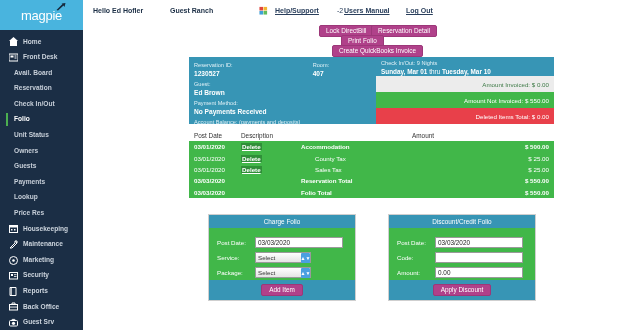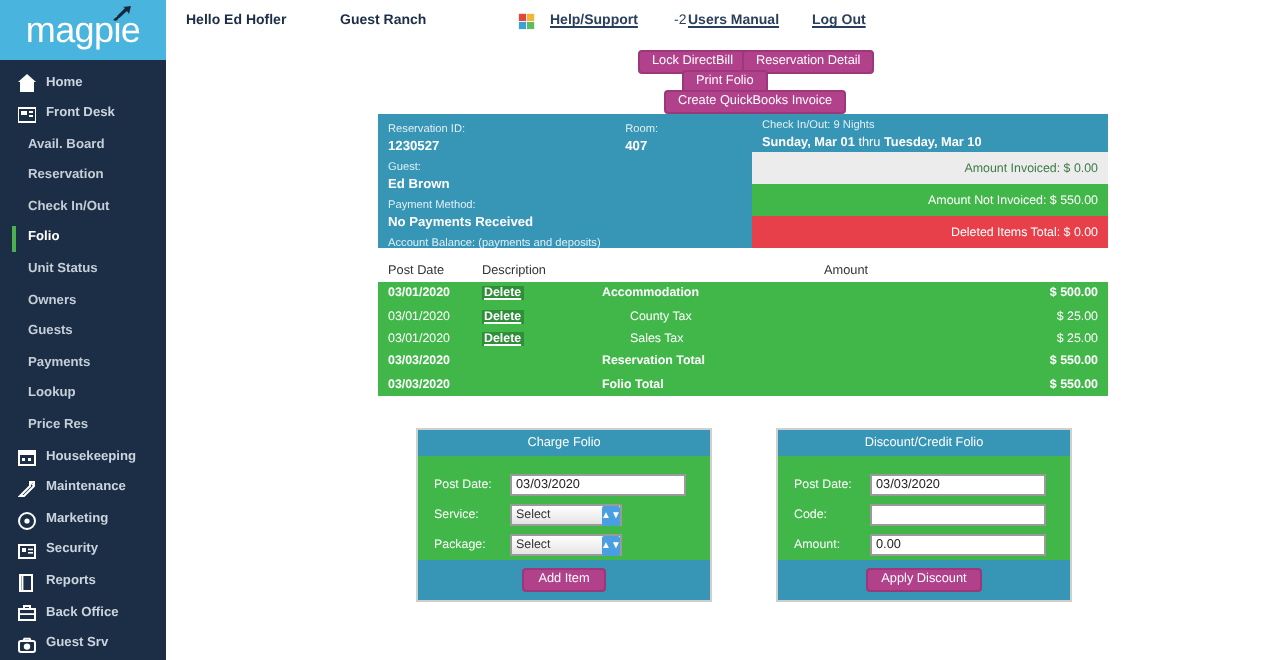--- a/index.html
+++ b/index.html
@@ -16,21 +16,21 @@
     position: absolute; left: 0; top: 0;
     width: 83px; height: 330px;
     background: #1b2e45;
   }
   #logo-box {
     height: 30px; background: #49b4de;
     display: flex; align-items: center; justify-content: center;
     position: relative; overflow: hidden;
   }
   #logo-text {
-    color: #ffffff; font-size: 18px; letter-spacing: -0.3px;
+    color: #ffffff; font-size: 13px; letter-spacing: -0.3px;
     font-weight: 400; line-height: 1;
   }
   #logo-bird {
     position: absolute; right: 17px; top: 3px;
     width: 10px; height: 8px;
   }
   .nav-list { list-style: none; margin-top: 4px; }
   .nav-item {
     display: flex; align-items: center;
     height: 15.6px; padding-left: 8px;

